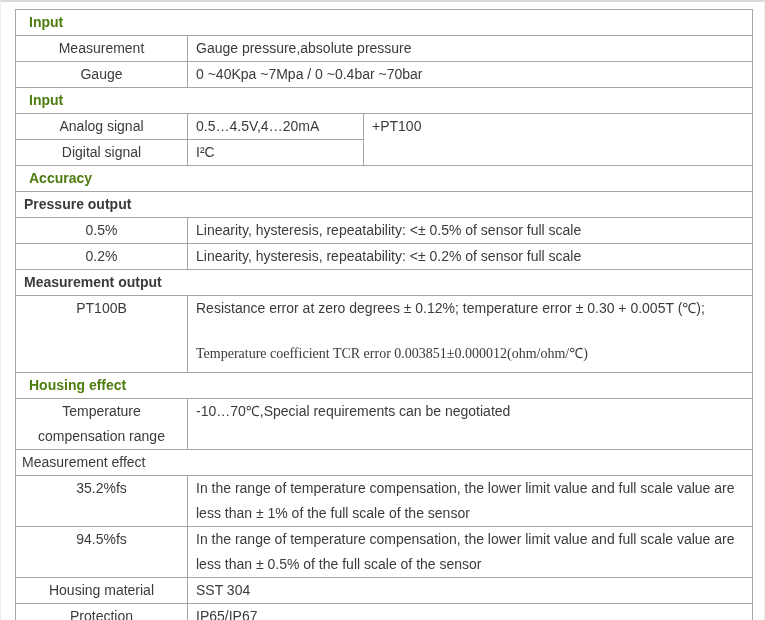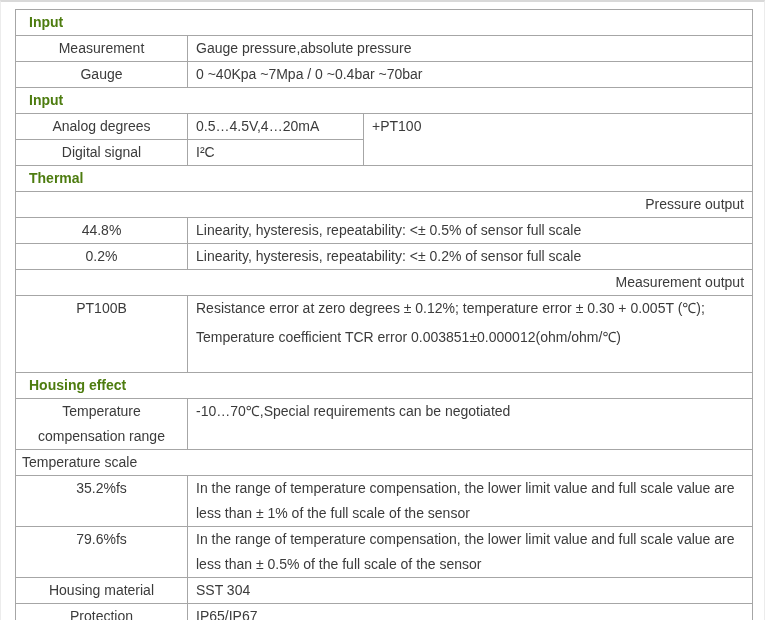--- a/index.html
+++ b/index.html
@@ -33,26 +33,26 @@
     padding: 0 8px;
     background: #ffffff;
     overflow: hidden;
   }
   td.sec {
     font-weight: bold;
     color: #4d7c0f;
     padding-left: 13px;
   }
   td.lab { text-align: center; }
-  td.sub { font-weight: normal; text-align: right; }
+  td.sub { font-weight: bold; text-align: left; }
   td.plainfull { padding-left: 6px; }
   td.tall { height: 77px; }
   td.two { height: 51px; }
   .cellblock div { line-height: 25px; }
-  .cellblock div.gap { margin-top: 4px; }
+  .cellblock div.gap { margin-top: 20px; font-family: Liberation Serif, serif; }
 </style>
 </head>
 <body>
 
 <div class="page">
   <table class="spec">
     <colgroup>
       <col style="width:172px">
       <col style="width:176px">
       <col style="width:389px">
@@ -68,37 +68,37 @@
     </tr>
     <tr>
       <td class="lab">Gauge</td>
       <td colspan="2">0 ~40Kpa ~7Mpa / 0 ~0.4bar ~70bar</td>
     </tr>
 
     <tr>
       <td colspan="3" class="sec">Input</td>
     </tr>
     <tr>
-      <td class="lab">Analog degrees</td>
+      <td class="lab">Analog signal</td>
       <td>0.5…4.5V,4…20mA</td>
       <td rowspan="2">+PT100</td>
     </tr>
     <tr>
       <td class="lab">Digital signal</td>
       <td>I²C</td>
     </tr>
 
     <tr>
-      <td colspan="3" class="sec">Thermal</td>
+      <td colspan="3" class="sec">Accuracy</td>
     </tr>
     <tr>
       <td colspan="3" class="sub">Pressure output</td>
     </tr>
     <tr>
-      <td class="lab">44.8%</td>
+      <td class="lab">0.5%</td>
       <td colspan="2">Linearity, hysteresis, repeatability: &lt;± 0.5% of sensor full scale</td>
     </tr>
     <tr>
       <td class="lab">0.2%</td>
       <td colspan="2">Linearity, hysteresis, repeatability: &lt;± 0.2% of sensor full scale</td>
     </tr>
     <tr>
       <td colspan="3" class="sub">Measurement output</td>
     </tr>
     <tr>
@@ -110,28 +110,28 @@
     </tr>
 
     <tr>
       <td colspan="3" class="sec">Housing effect</td>
     </tr>
     <tr>
       <td class="lab two">Temperature compensation range</td>
       <td colspan="2" class="two">-10…70℃,Special requirements can be negotiated</td>
     </tr>
     <tr>
-      <td colspan="3" class="plainfull">Temperature scale</td>
+      <td colspan="3" class="plainfull">Measurement effect</td>
     </tr>
     <tr>
       <td class="lab two">35.2%fs</td>
       <td colspan="2" class="two">In the range of temperature compensation, the lower limit value and full scale value are less than ± 1% of the full scale of the sensor</td>
     </tr>
     <tr>
-      <td class="lab two">79.6%fs</td>
+      <td class="lab two">94.5%fs</td>
       <td colspan="2" class="two">In the range of temperature compensation, the lower limit value and full scale value are less than ± 0.5% of the full scale of the sensor</td>
     </tr>
     <tr>
       <td class="lab">Housing material</td>
       <td colspan="2">SST 304</td>
     </tr>
     <tr>
       <td class="lab">Protection</td>
       <td colspan="2">IP65/IP67</td>
     </tr>

